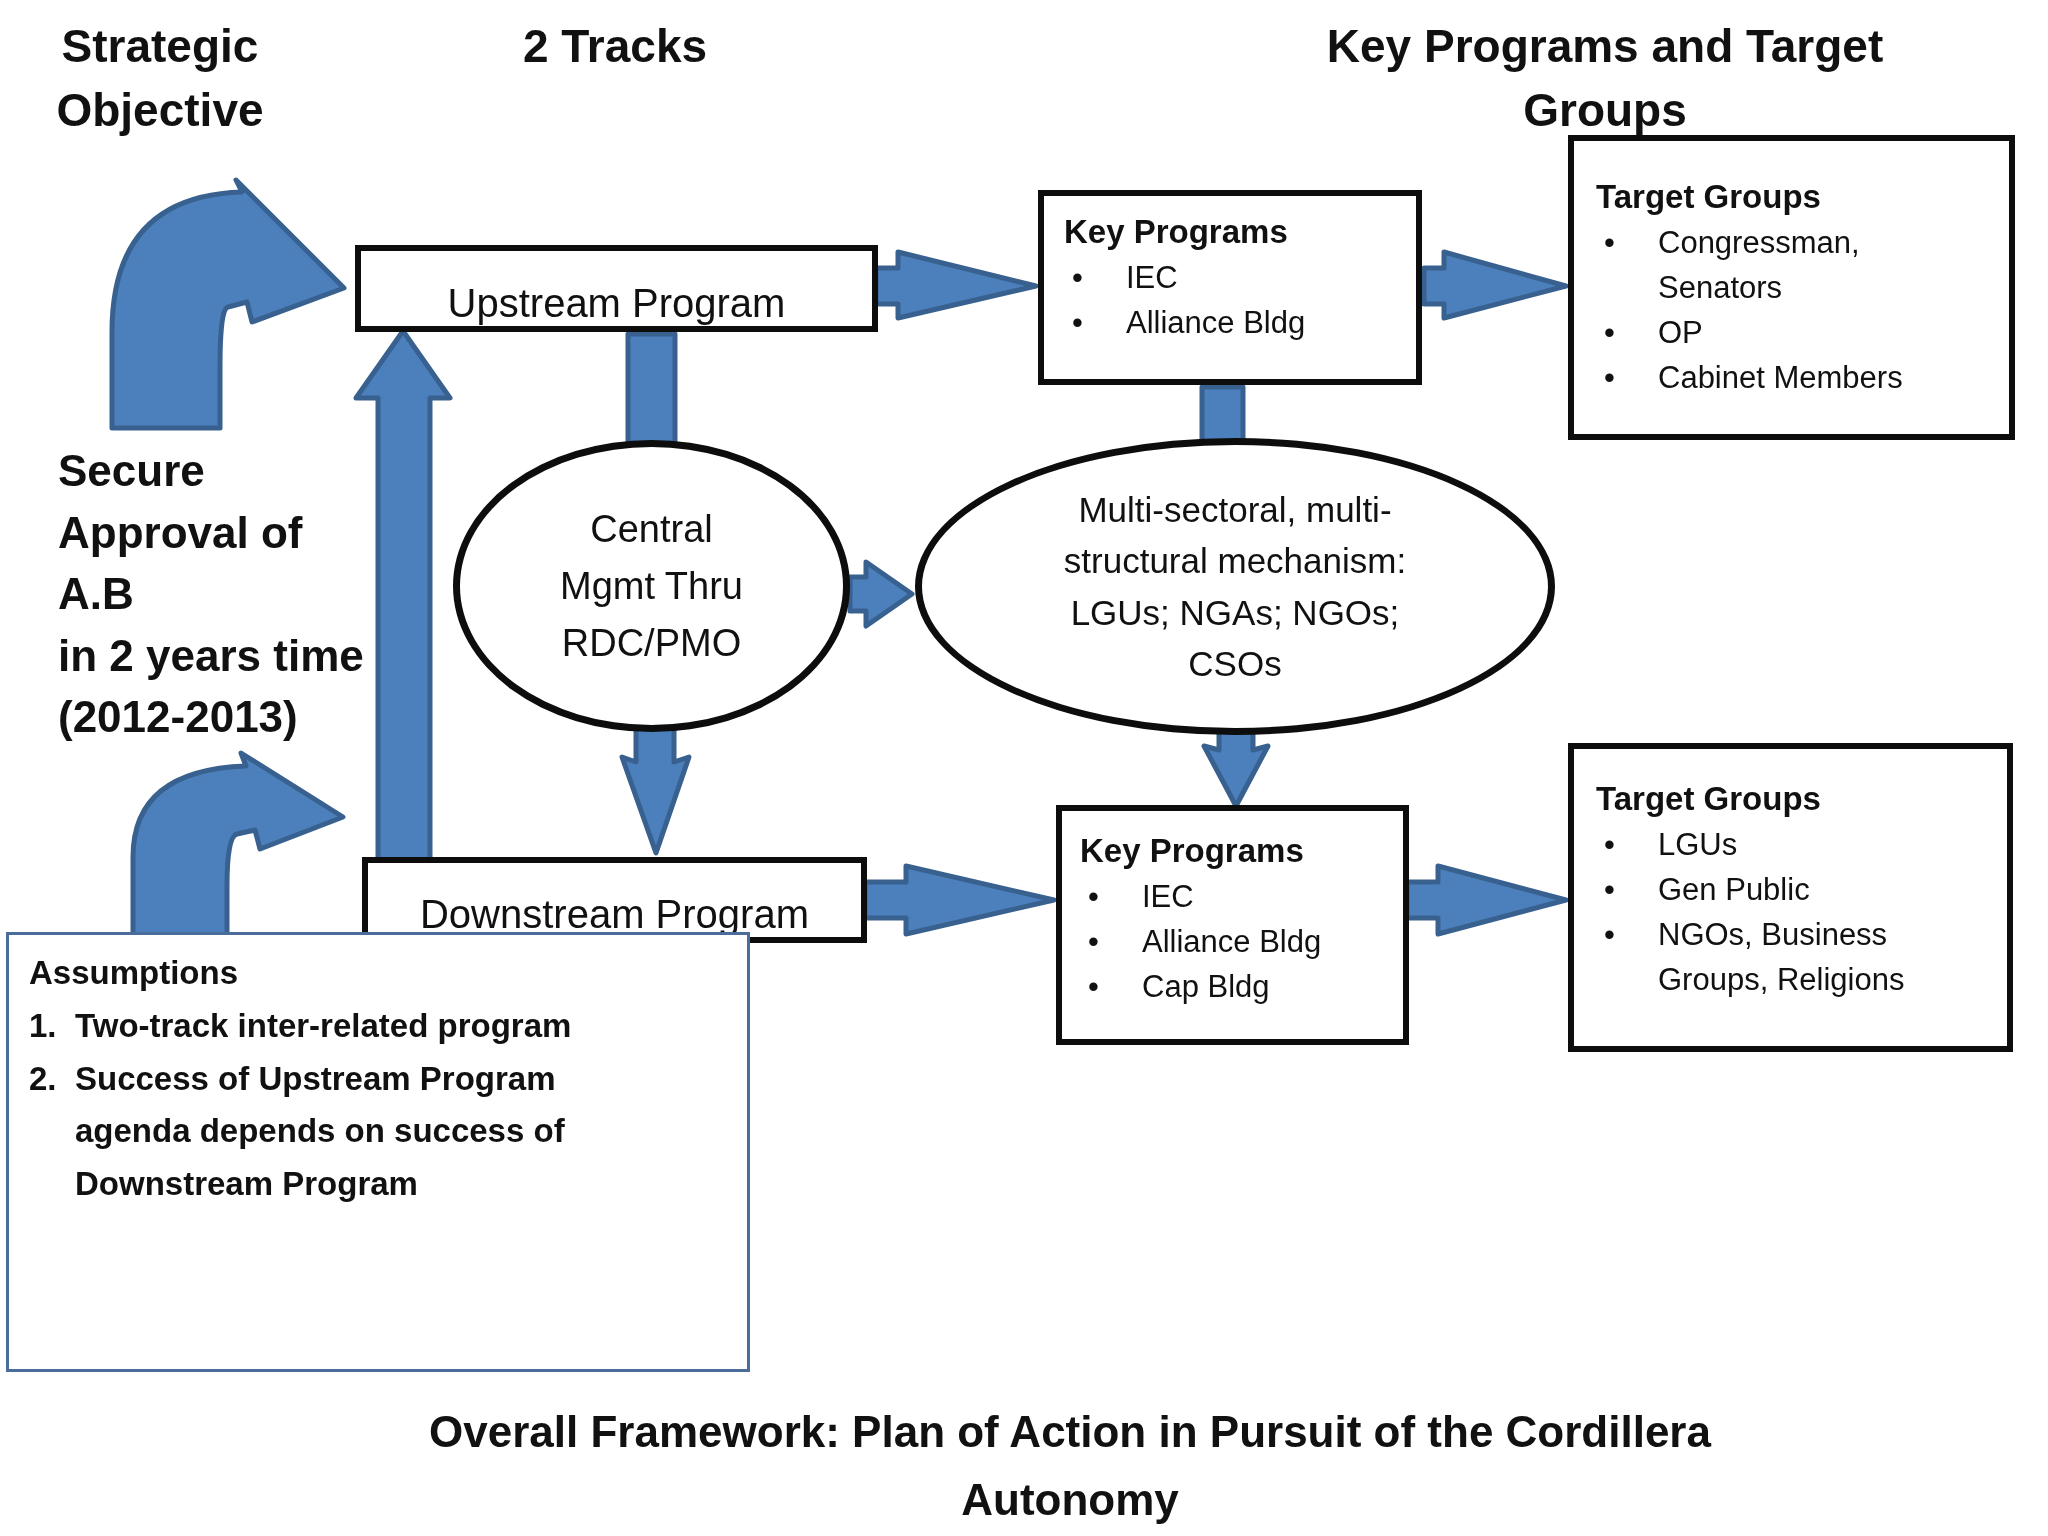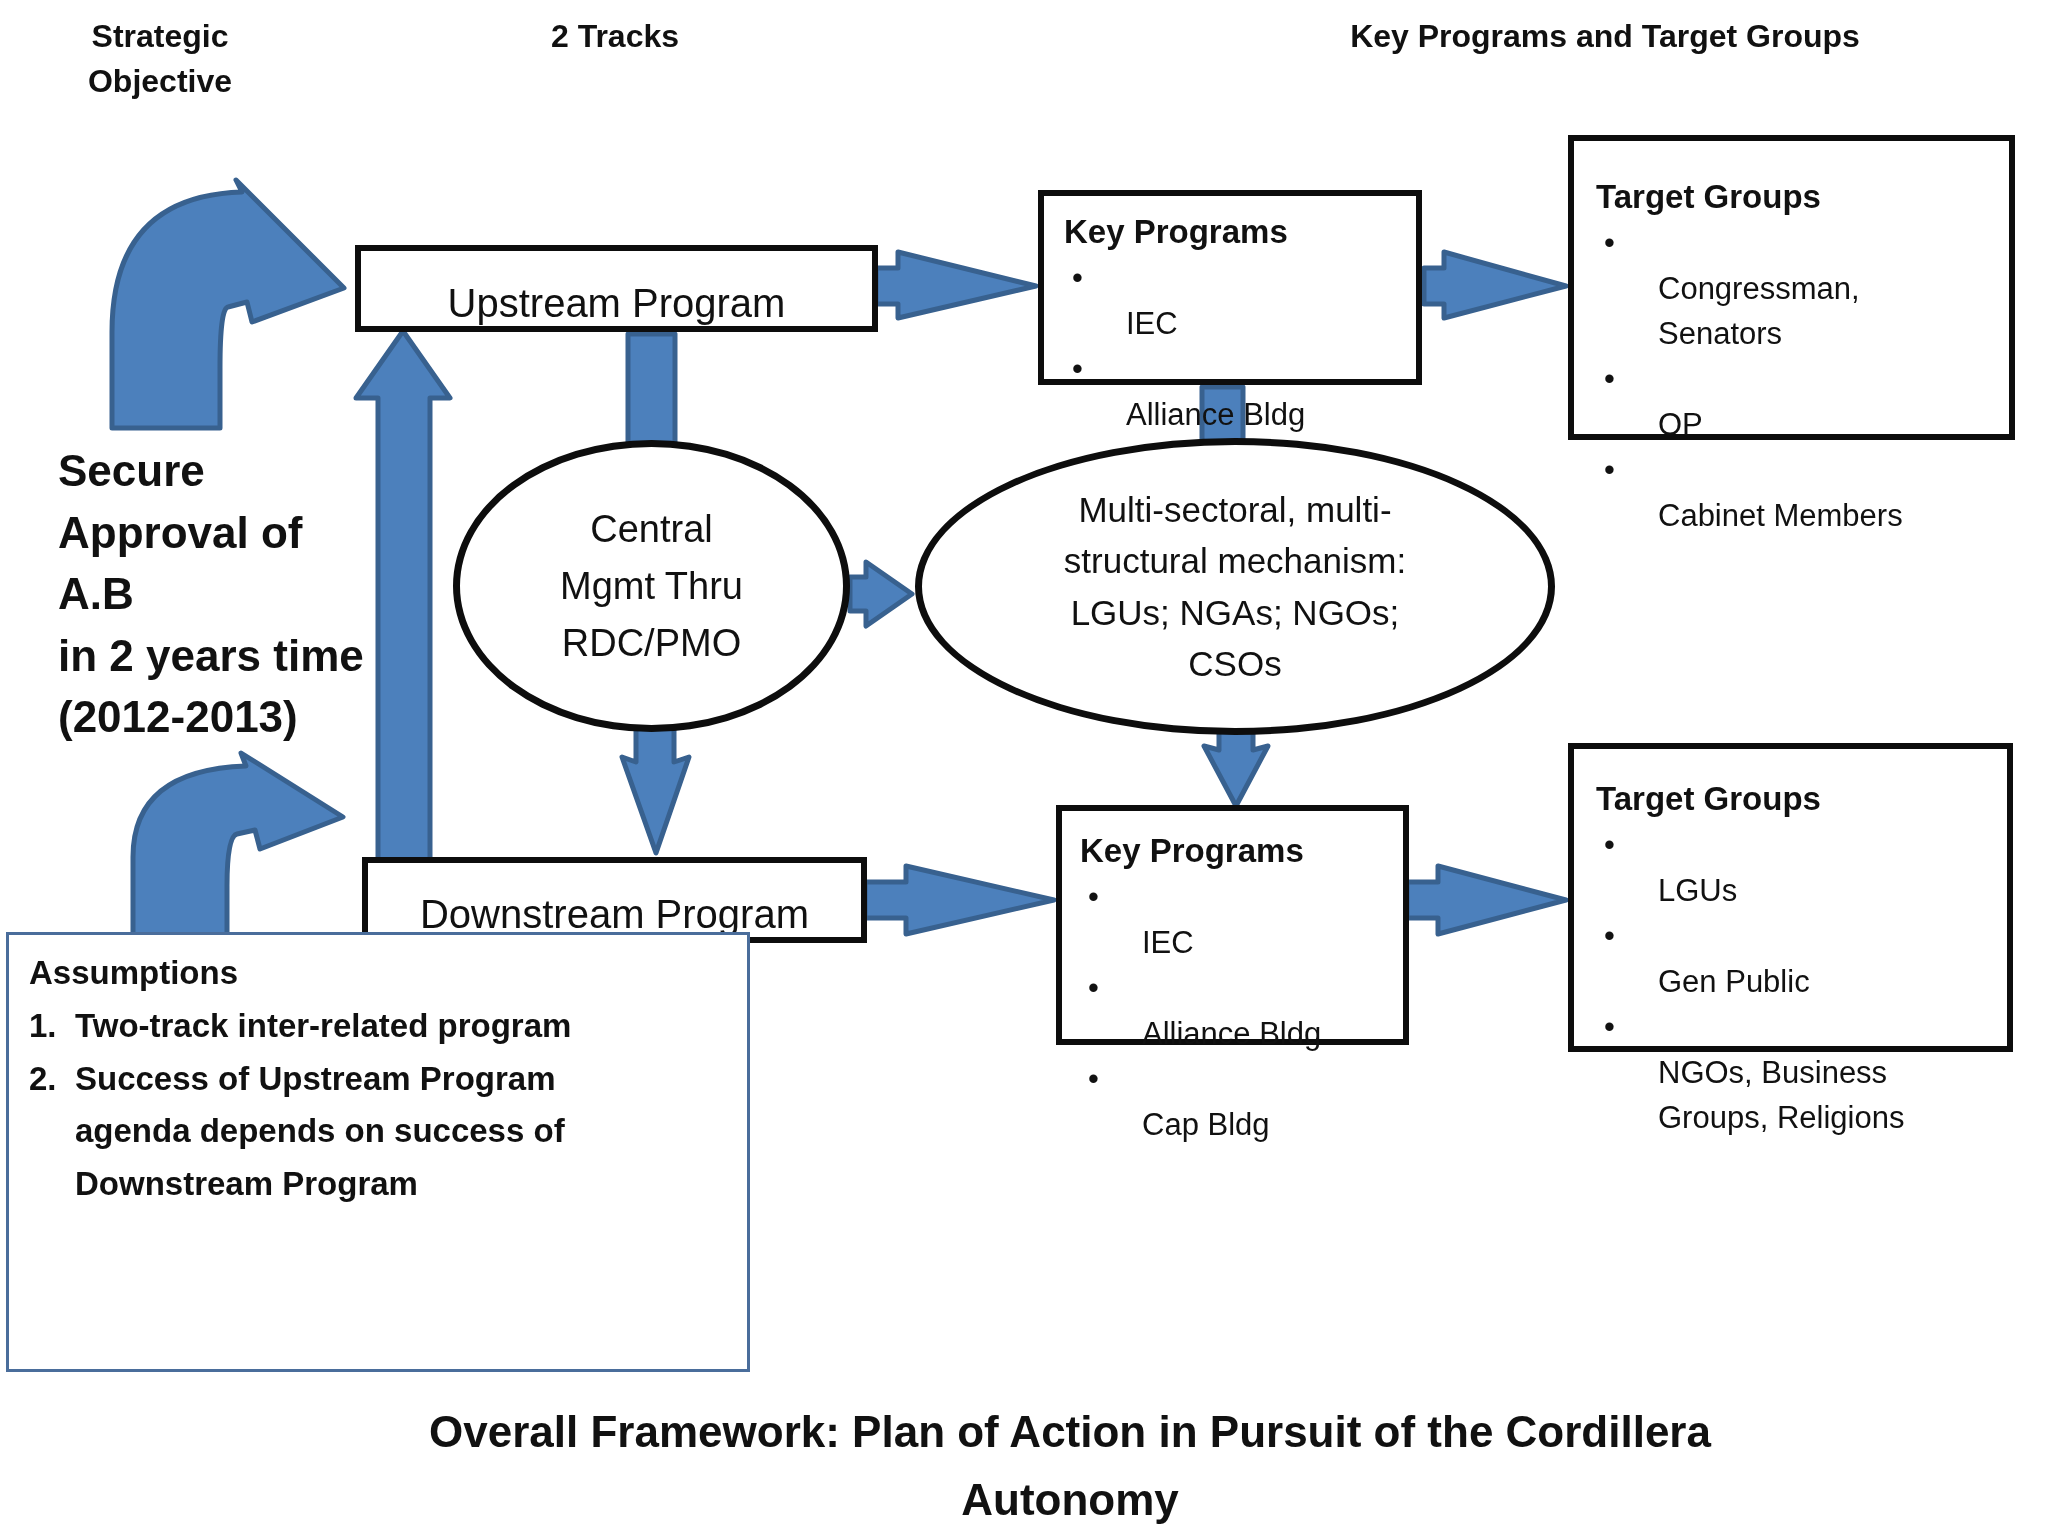--- a/index.html
+++ b/index.html
@@ -1,32 +1,32 @@
 <!DOCTYPE html>
 <html><head>
 <meta charset="utf-8">
 <style>
   html,body{margin:0;padding:0;background:#fff;}
   .canvas{position:relative;width:2048px;height:1536px;background:#ffffff;
           font-family:"Liberation Sans", sans-serif;color:#111;overflow:hidden;}
   .arrows{position:absolute;left:0;top:0;width:2048px;height:1536px;z-index:1;}
   .arrow{fill:#4c80bc;stroke:#38618f;stroke-width:5;stroke-linejoin:round;}
   .tblock{position:absolute;z-index:2;font-weight:bold;white-space:pre-line;}
-  .hdr{font-size:32px;line-height:1.4;text-align:center;}
+  .hdr{font-size:46px;line-height:1.4;text-align:center;}
   .box{position:absolute;z-index:3;background:#fff;border:6px solid #0d0d0d;box-sizing:border-box;
        display:flex;align-items:flex-end;justify-content:center;font-size:40px;}
   .ellipse{position:absolute;z-index:2;background:#fff;border:7px solid #0d0d0d;border-radius:50%;
        box-sizing:border-box;display:flex;align-items:center;justify-content:center;
        text-align:center;white-space:pre-line;}
   .panel{position:absolute;z-index:3;background:#fff;border:6px solid #0d0d0d;box-sizing:border-box;}
   .panel .heading{font-weight:bold;font-size:33px;line-height:1.45;}
   .panel ul{list-style:none;margin:0;padding:0;}
   .panel li{display:flex;font-size:31px;line-height:1.45;}
   .panel li .bullet{flex:none;width:54px;padding-left:8px;}
-  .panel li .txt{white-space:pre-line;margin-top:46px;}
+  .panel li .txt{white-space:pre-line;}
   .assumptions{position:absolute;z-index:3;background:#fff;border:3px solid #4a6d9b;box-sizing:border-box;
        left:6px;top:932px;width:744px;height:440px;padding:12px 20px;}
   .assumptions .heading{font-weight:bold;font-size:33px;line-height:1.6;}
   .assumptions ol{list-style:none;margin:0;padding:0;}
   .assumptions li{display:flex;font-weight:bold;font-size:33px;line-height:1.6;}
   .assumptions li .num{flex:none;width:46px;}
   .assumptions li .txt{white-space:pre-line;}
   .title{position:absolute;z-index:2;left:180px;top:1398px;width:1780px;text-align:center;
        font-weight:bold;font-size:44px;line-height:1.55;white-space:pre-line;}
 </style>

